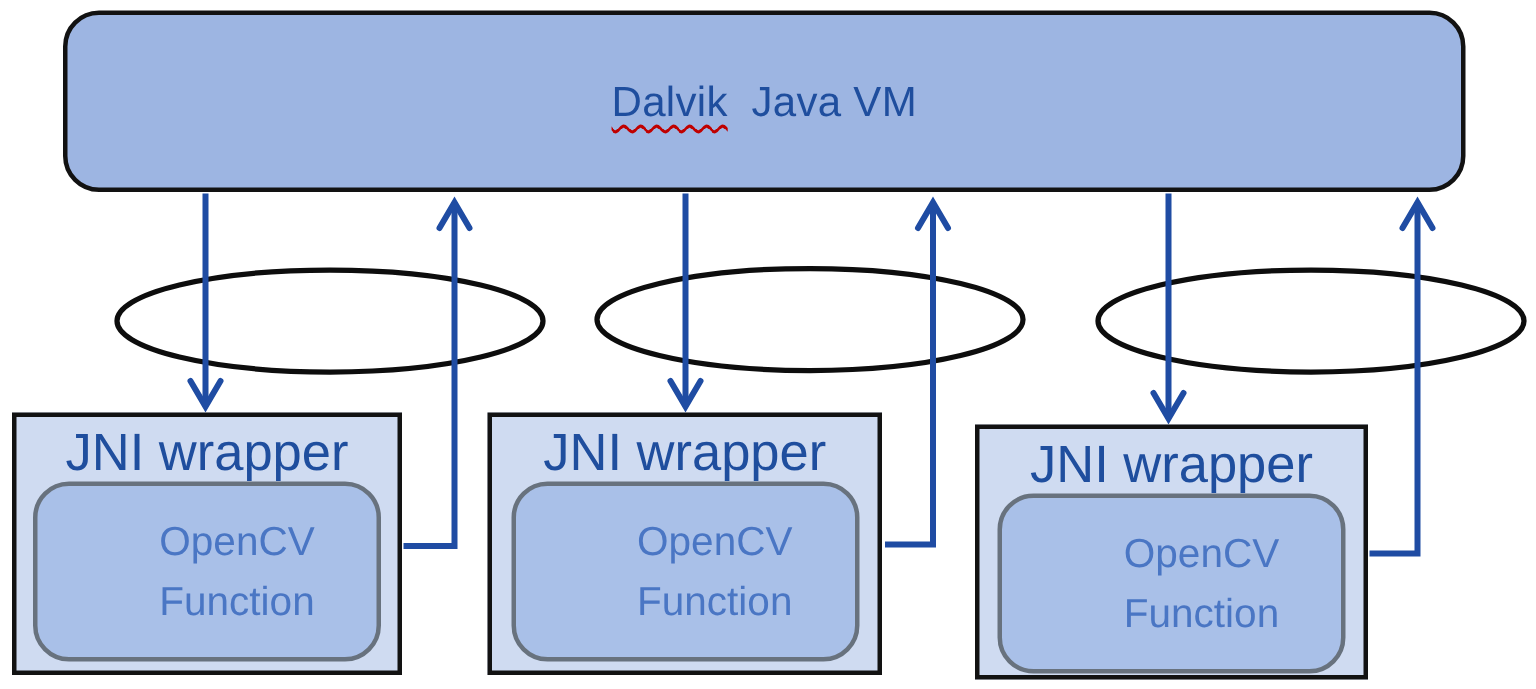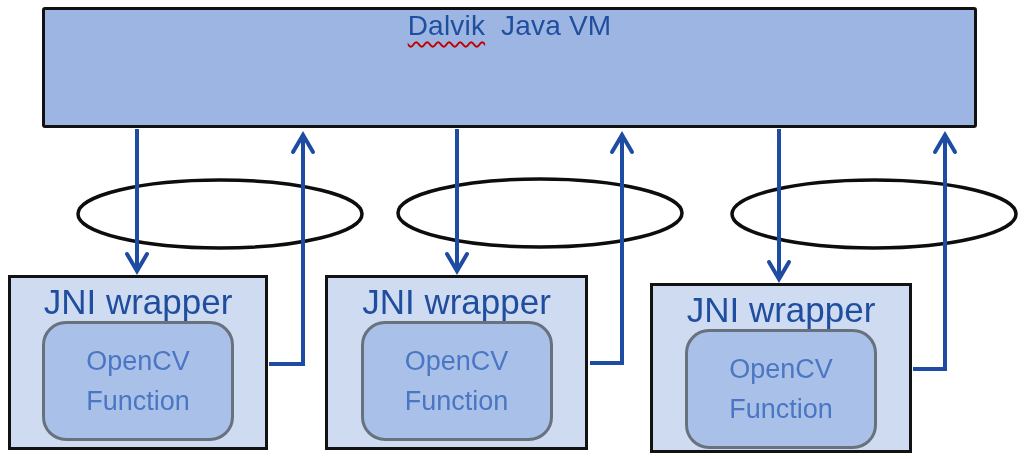--- a/index.html
+++ b/index.html
@@ -16,22 +16,23 @@
     left: 0; top: 0;
     width: 1024px; height: 459px;
     pointer-events: none;
   }
   .vm-box {
     position: absolute;
     left: 42px; top: 7px;
     width: 929px; height: 115px;
     background: #9db5e2;
     border: 3px solid #121212;
-    border-radius: 3px;
+    border-radius: 24px;
     display: flex;
+    align-items: center;
     justify-content: center;
   }
   .vm-title {
     color: #1f4e9e;
     font-size: 28px;
     letter-spacing: 0.2px;
     white-space: nowrap;
   }
   .vm-title .squiggle {
     text-decoration: underline;
@@ -63,20 +64,21 @@
     transform: translateX(-50%);
     top: 43px;
     width: 186px; height: 114px;
     background: #a9c0e8;
     border: 3px solid #68727e;
     border-radius: 24px;
     display: flex;
     flex-direction: column;
     align-items: center;
     justify-content: center;
+    padding-left: 40px;
   }
   .inner-line {
     color: #4a76c4;
     font-size: 27px;
     line-height: 40px;
     white-space: nowrap;
   }
   .conn { stroke: #1f4ca3; stroke-width: 4; fill: none; }
   .oval { stroke: #0d0d0d; stroke-width: 3.5; fill: none; }
 </style>

